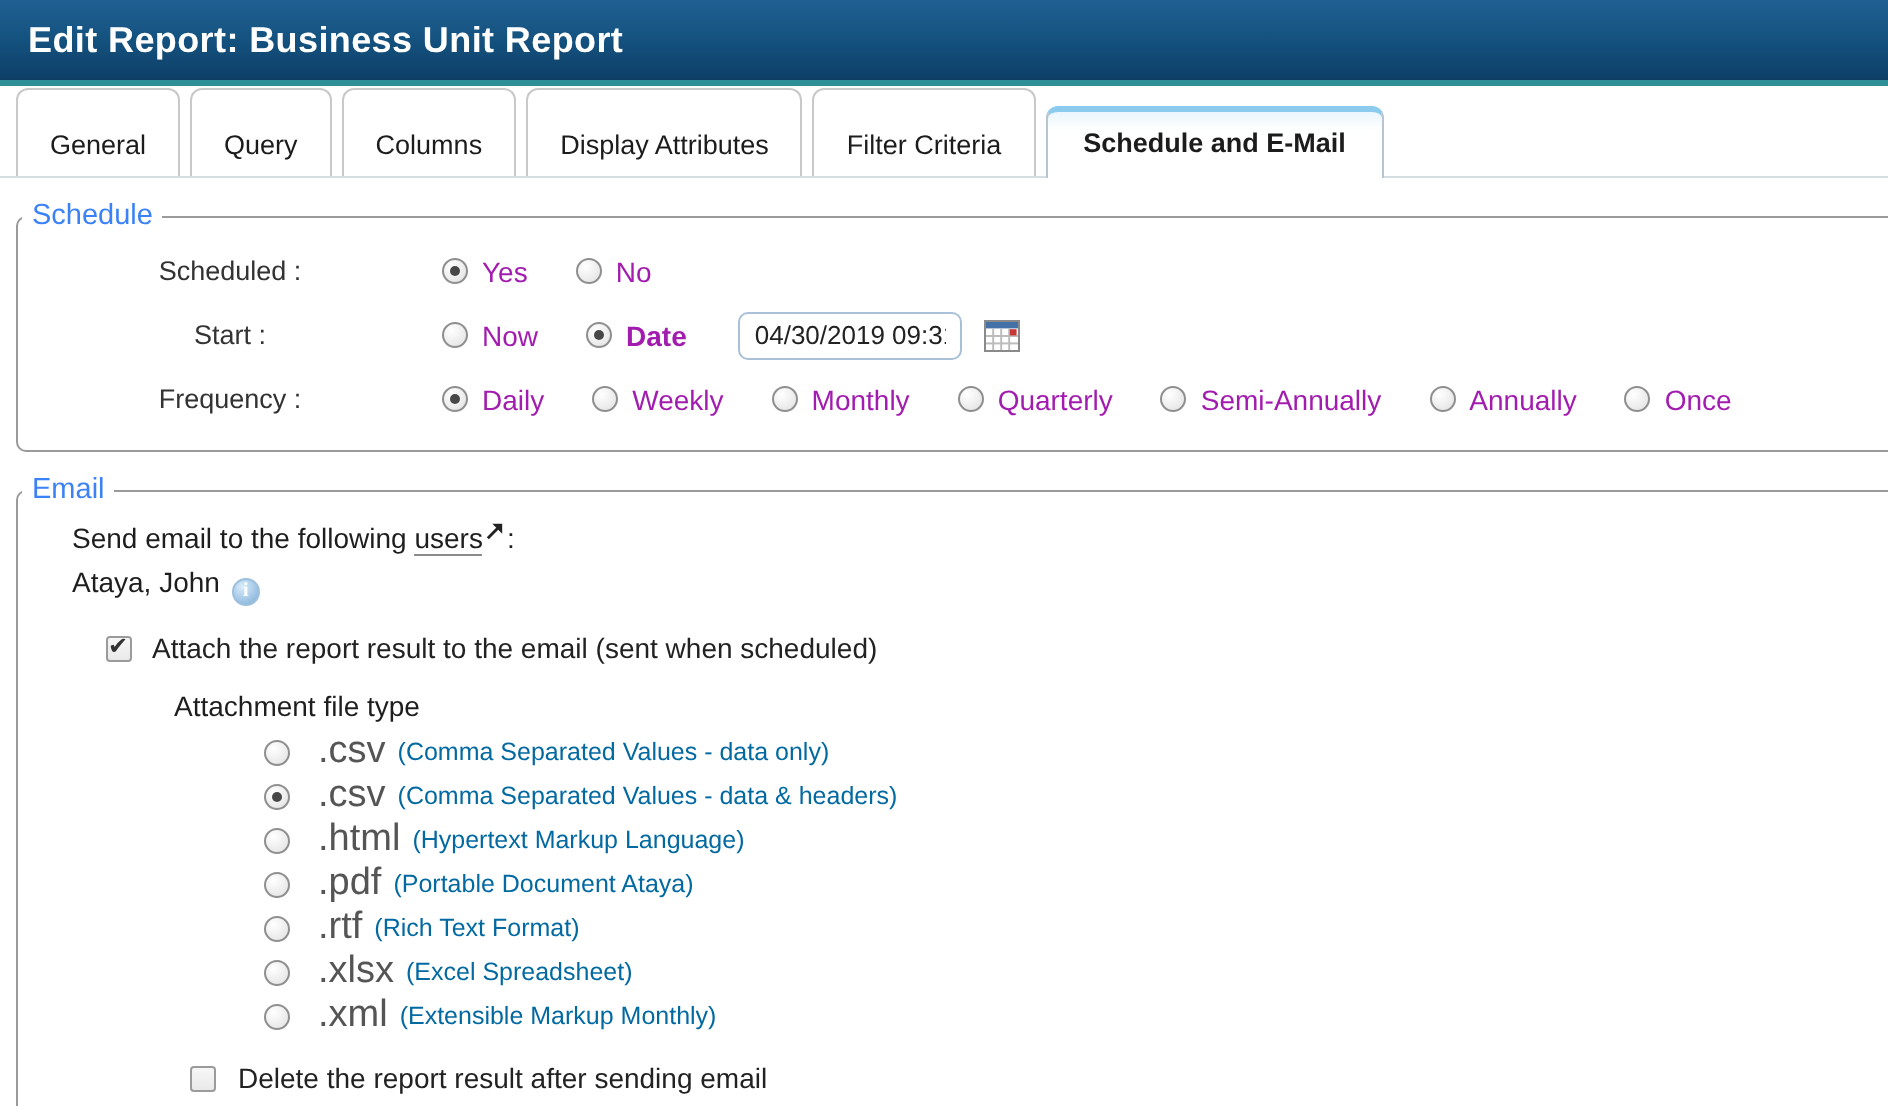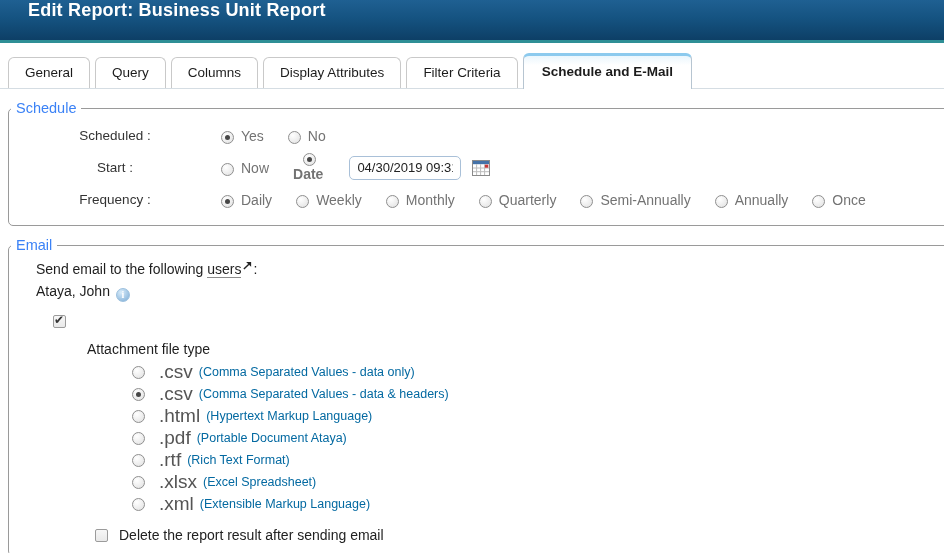--- a/index.html
+++ b/index.html
@@ -3,33 +3,33 @@
 <meta charset="utf-8">
 <style>
   html,body { margin:0; padding:0; }
   body {
     width:944px; height:553px; overflow:hidden; position:relative;
     background:#fff; font-family:"Liberation Sans", sans-serif; color:#222;
   }
 
   
   .titlebar {
-    height:40px; display:flex; align-items:flex-start; padding-left:28px;
+    height:40px; display:flex; align-items:center; padding-left:14px;
     background:linear-gradient(180deg,#1f6092 0%, #155381 45%, #0d3f66 100%);
     border-bottom:3px solid #2e8f96;
   }
   .titlebar .title { color:#fff; font-weight:bold; font-size:18px; letter-spacing:.2px; }
 
   
   .tabbar {
     display:flex; align-items:flex-end; height:45px; padding-left:8px;
     border-bottom:1px solid #d5dde3; background:#fff; position:relative;
   }
   .tab {
-    flex:none; padding:7px 16px 8px; margin-right:5px; font-size:13.5px; color:#1c1c1c;
+    flex:none; padding:20px 16px 8px; margin-right:5px; font-size:13.5px; color:#1c1c1c;
     border:1px solid #c9c9c9; border-bottom:none; border-radius:6px 6px 0 0;
     background:#fff; cursor:pointer; white-space:nowrap;
   }
   .tab.active {
     font-weight:bold; padding:8px 18px 10px; margin-bottom:-1px; z-index:2; position:relative;
     border:1px solid #b7c5d1; border-bottom:none;
     border-top:3px solid #8ccaee; border-radius:6px 6px 0 0;
     background:linear-gradient(180deg,#eaf6fd 0%, #ffffff 28%);
   }
 
@@ -39,22 +39,22 @@
     margin:11px -14px 8px 8px; padding:4px 0 10px 0;
   }
   fieldset.fs legend {
     color:#3b82f6; font-size:14.5px; padding:0 5px; margin-left:2px;
   }
 
   
   .srow { display:flex; align-items:center; min-height:27px; margin:2px 0; font-size:13.5px; }
   .srow.start { min-height:33px; }
   .slabel { flex:none; width:212px; text-align:center; color:#333; }
-  .opt { display:flex; align-items:flex-end; margin-right:24px; font-size:14px; color:#737373; cursor:pointer; }
-  .opt.bold { font-weight:bold;flex-direction:column; }
+  .opt { display:flex; align-items:center; margin-right:24px; font-size:14px; color:#a21caf; cursor:pointer; }
+  .opt.bold { font-weight:bold; }
 
   .radio {
     flex:none; width:13px; height:13px; border-radius:50%; margin-right:7px;
     border:1px solid #8f8f8f; box-sizing:border-box; position:relative;
     background:radial-gradient(circle at 35% 30%, #ffffff 0%, #e0e0e0 100%);
   }
   .radio.sel::after {
     content:""; position:absolute; left:3px; top:3px; width:5px; height:5px;
     border-radius:50%; background:#474747;
   }
@@ -193,20 +193,21 @@
         <path d="M3.5 1 H9 V6.5 Z" fill="#222"></path>
       </svg><span>:</span>
   </div>
 
   <div class="email-line">
     <span>Ataya, John</span><span class="info-icon">i</span>
   </div>
 
   <div class="attach-row">
     <span class="checkbox checked"></span>
+    <span class="cb-label">Attach the report result to the email (sent when scheduled)</span>
   </div>
 
   <div class="att-type-label">Attachment file type</div>
 
   <div>
     <div class="ft-row">
       <span class="radio" style="margin-right:14px"></span>
       <span class="ext">.csv</span>
       <span class="desc">(Comma Separated Values - data only)</span>
     </div>
@@ -231,21 +232,21 @@
       <span class="desc">(Rich Text Format)</span>
     </div>
     <div class="ft-row">
       <span class="radio" style="margin-right:14px"></span>
       <span class="ext">.xlsx</span>
       <span class="desc">(Excel Spreadsheet)</span>
     </div>
     <div class="ft-row">
       <span class="radio" style="margin-right:14px"></span>
       <span class="ext">.xml</span>
-      <span class="desc">(Extensible Markup Language)</span>
+      <span class="desc">(Extensible Markup Monthly)</span>
     </div>
   </div>
 
   <div class="delete-row">
     <span class="checkbox"></span>
     <span class="cb-label">Delete the report result after sending email</span>
   </div>
 </fieldset>
 
 </body></html>

